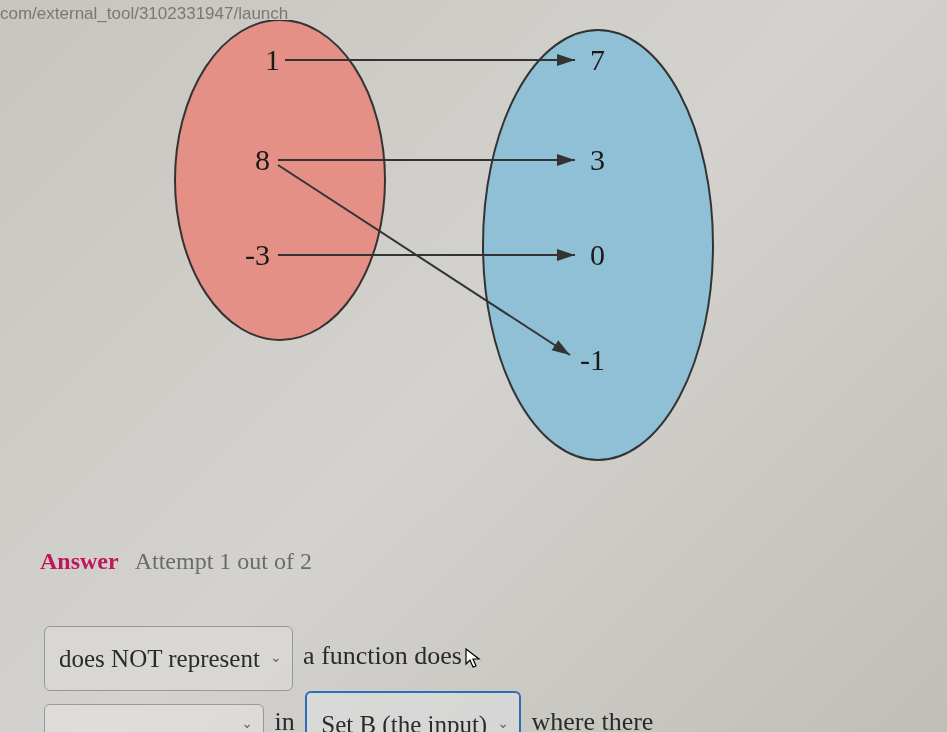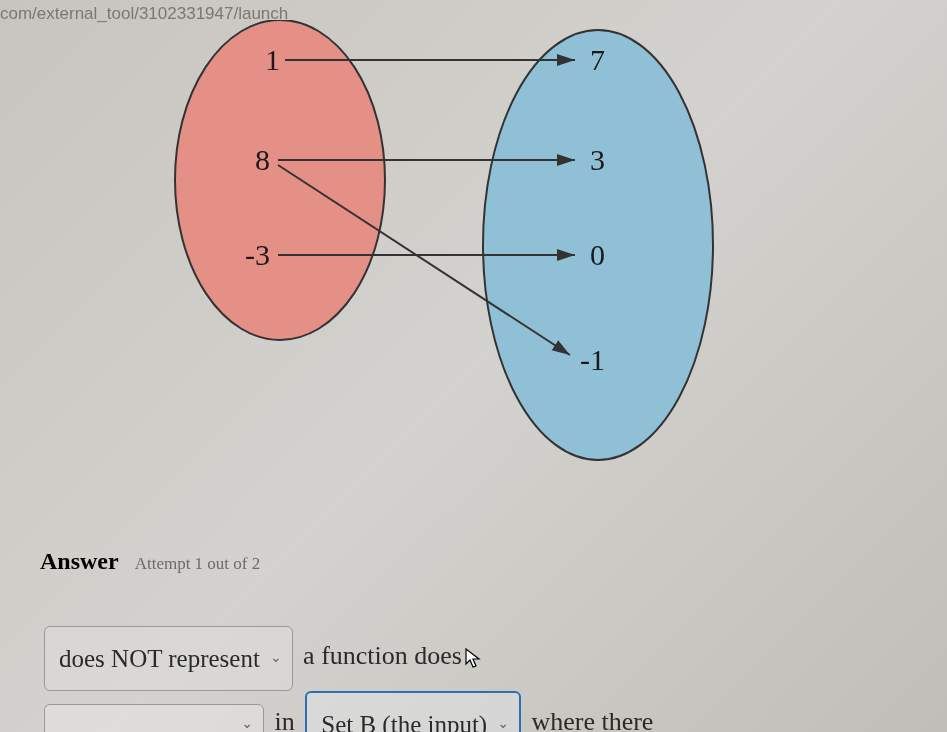--- a/index.html
+++ b/index.html
@@ -33,26 +33,26 @@
   .answer-section {
     position: absolute;
     top: 548px;
     left: 40px;
     right: 30px;
   }
   .answer-label {
     font-weight: bold;
     font-family: Georgia, serif;
     font-size: 24px;
-    color: #000000;
+    color: #be185d;
     text-align: center;
   }
   .attempt {
     font-family: Georgia, serif;
-    font-size: 17px;
+    font-size: 24px;
     color: #6b6b6b;
     margin-left: 12px;
   }
   .sentence {
     position: absolute;
     top: 626px;
     left: 40px;
     right: 20px;
     font-size: 26px;
     color: #2a2a2a;

